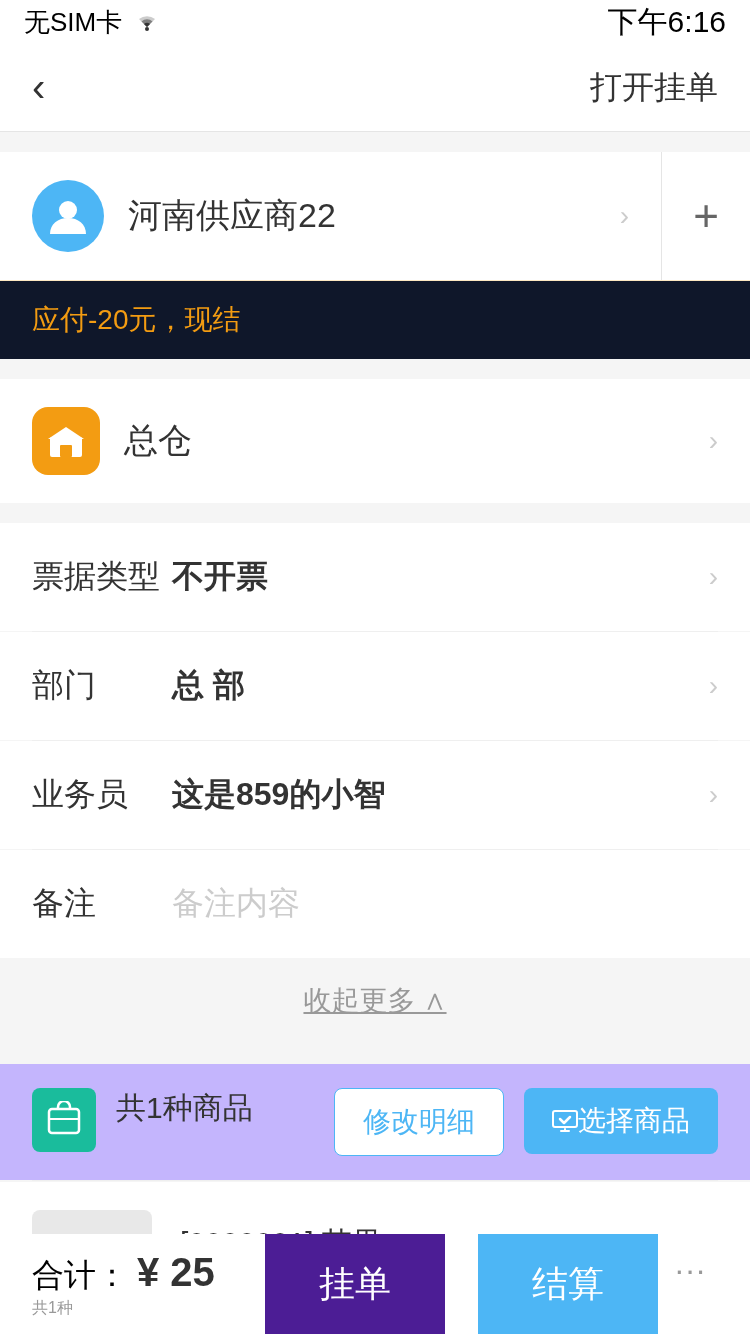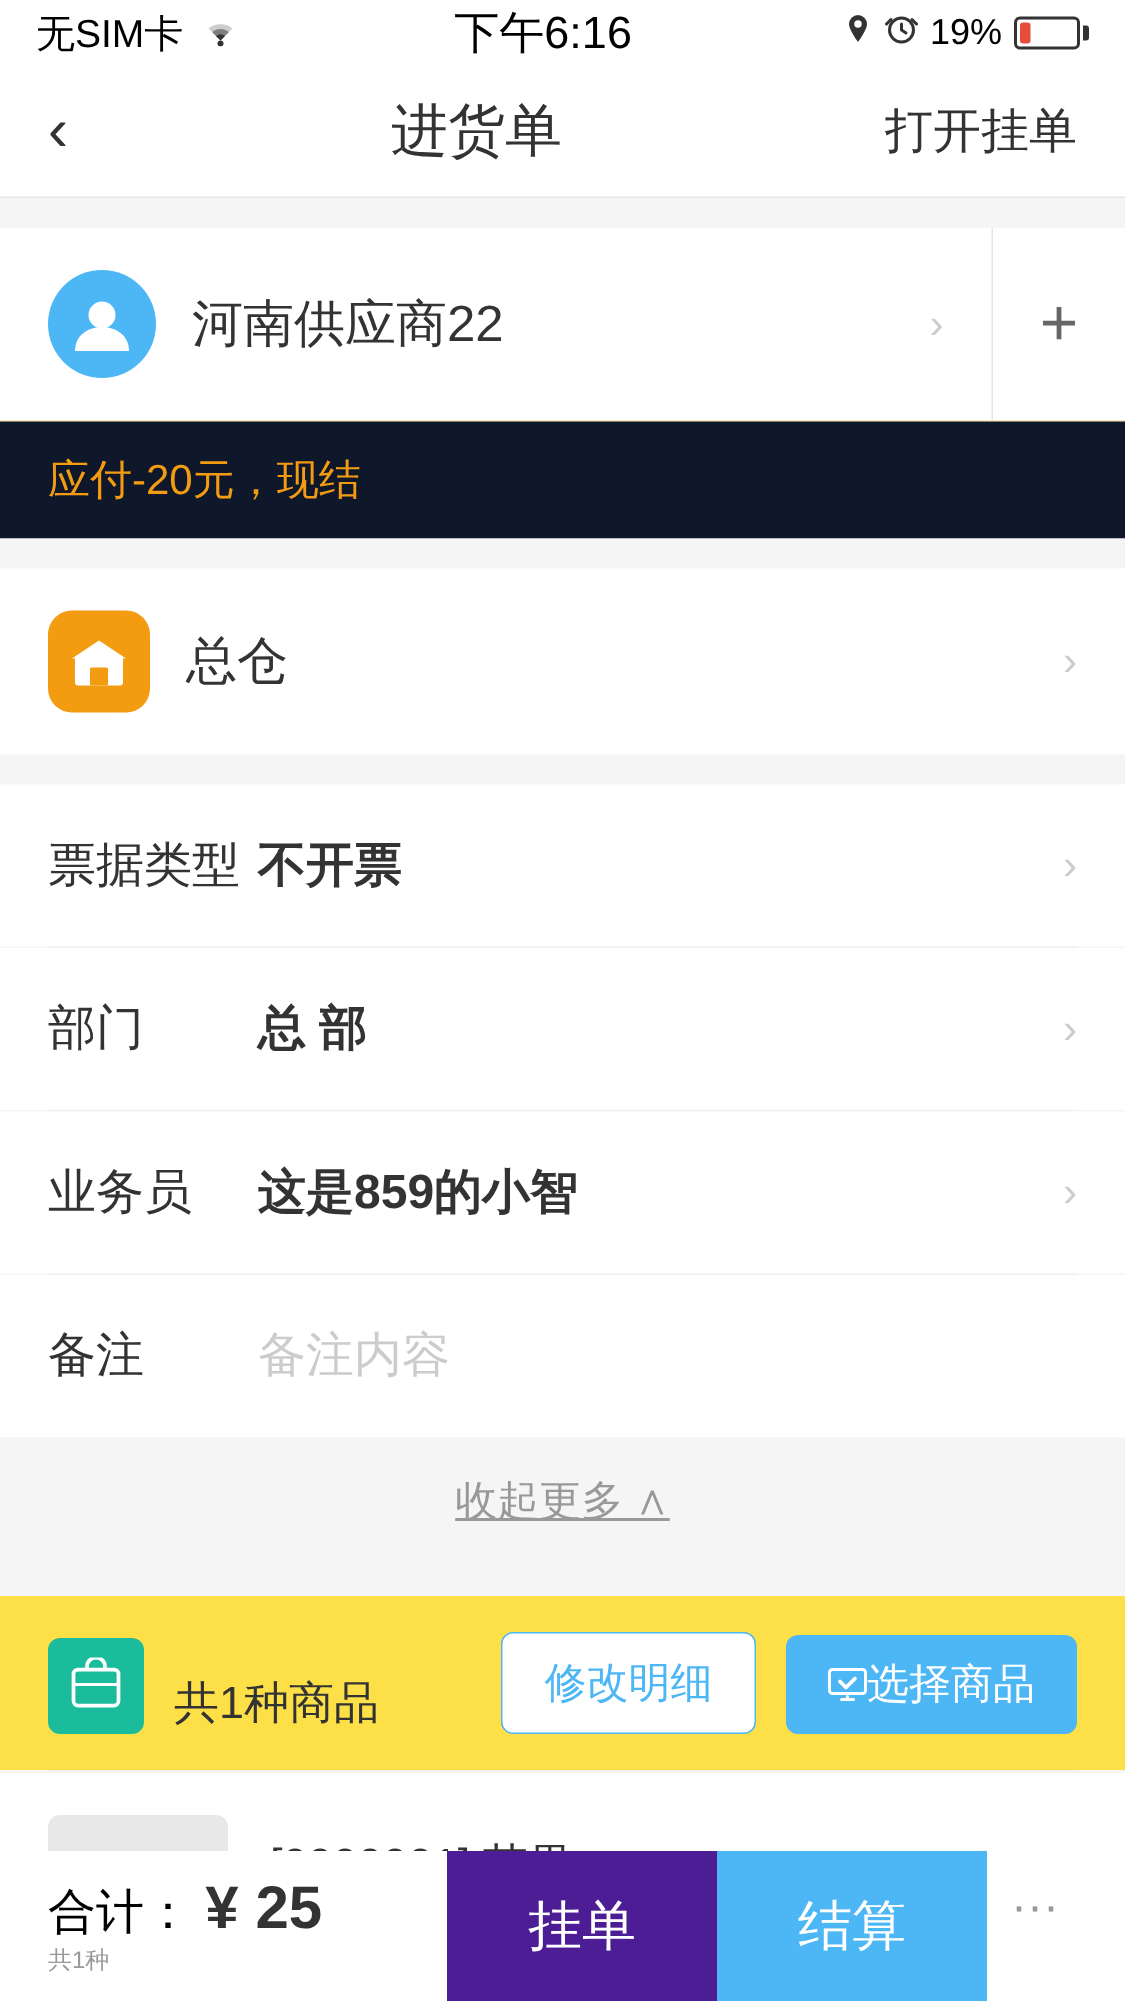--- a/index.html
+++ b/index.html
@@ -141,23 +141,23 @@
       background: #f5f5f5;
       text-align: center;
       padding: 24px 0;
       font-size: 28px;
       color: #999;
       text-decoration: underline;
     }
 
     
     .products-header {
-      background: #fde047;
-      display: flex;
-      align-items: flex-end;
+      background: #c4b5fd;
+      display: flex;
+      align-items: flex-start;
       padding: 24px 32px;
     }
     .products-icon {
       width: 64px;
       height: 64px;
       border-radius: 8px;
       background: #1abc9c;
       display: flex;
       align-items: center;
       justify-content: center;
@@ -246,20 +246,21 @@
     }
     .btn-checkout {
       width: 180px;
       background: #4db6f5;
       color: #fff;
       font-size: 36px;
       display: flex;
       align-items: center;
       justify-content: center;
       border: none;
+      margin-left: 33px;
     }
     
     
     .battery {
       display: inline-flex;
       align-items: center;
       gap: 2px;
     }
     .battery-body {
       width: 44px;
@@ -293,47 +294,24 @@
     <span>
       <svg width="30" height="22" viewBox="0 0 30 22">
           <path d="M15 18l3-3a4.5 4.5 0 00-6 0l3 3z" fill="#333"></path>
           <path d="M15 18l5.5-5.5a8 8 0 00-11 0L15 18z" fill="#333" opacity="0.5"></path>
           <path d="M15 18l8-8a13 13 0 00-16 0l8 8z" fill="#333" opacity="0.25"></path>
           <circle cx="15" cy="20" r="2" fill="#333"></circle>
         </svg>
     </span>
   </div>
   <div class="status-center">下午6:16</div>
-  <div class="status-right">
-    <span>
-      <svg width="20" height="22" viewBox="0 0 20 22">
-          <path d="M10 2a6 6 0 016 6c0 4-6 12-6 12S4 12 4 8a6 6 0 016-6z" fill="#333"></path>
-          <circle cx="10" cy="8" r="2.5" fill="white"></circle>
-        </svg>
-    </span>
-    <span>
-      <svg width="22" height="22" viewBox="0 0 22 22">
-          <circle cx="11" cy="12" r="8" stroke="#333" stroke-width="2" fill="none"></circle>
-          <path d="M11 8v4l3 2" stroke="#333" stroke-width="2" fill="none" stroke-linecap="round"></path>
-          <path d="M4 5l-3 3M18 5l3 3" stroke="#333" stroke-width="2" stroke-linecap="round"></path>
-        </svg>
-    </span>
-    <span>19%</span>
-    <div class="battery">
-      <div class="battery-body">
-        <div class="battery-fill"></div>
-      </div>
-      <div class="battery-tip"></div>
-    </div>
-  </div>
 </div>
 
 <div class="nav-bar">
   <span class="nav-back">‹</span>
-  <span class="nav-title">进货单</span>
   <span class="nav-action">打开挂单</span>
 </div>
 
 <div class="section-gap"></div>
 
 <div class="supplier-section">
   <div class="supplier-main">
     <div class="supplier-avatar">
       <svg viewBox="0 0 44 44">
           <circle cx="22" cy="16" r="9" fill="white"></circle>

